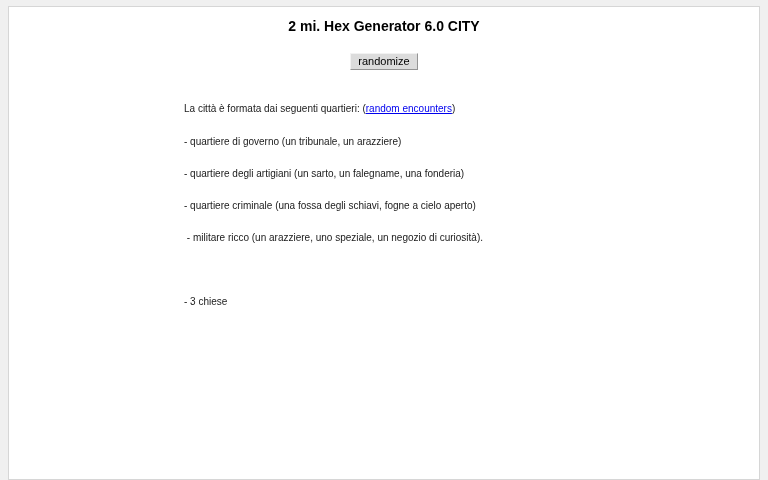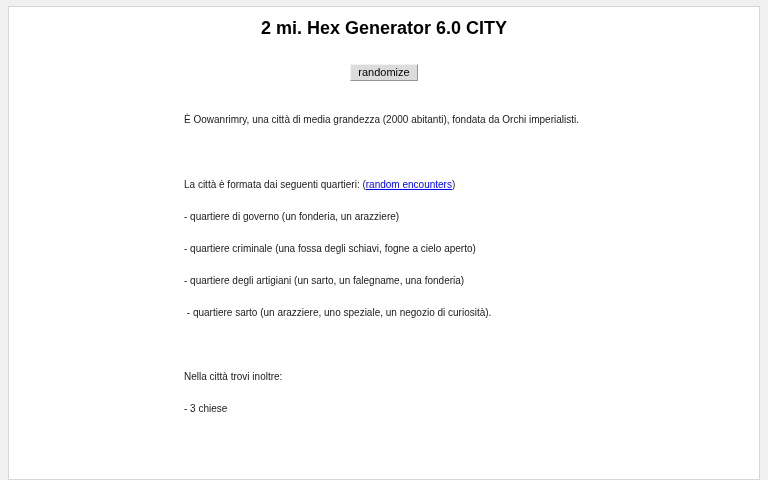--- a/index.html
+++ b/index.html
@@ -28,29 +28,29 @@
   .page {
     position: relative;
     width: 100%;
     height: 100%;
     background: #ffffff;
   }
   .page-title {
     margin: 0;
     padding-top: 11px;
     text-align: center;
-    font-size: 18px;
+    font-size: 14px;
     font-weight: bold;
     color: #000000;
     letter-spacing: 0px;
     font-family: "Liberation Sans", sans-serif;
   }
   .button-row {
     text-align: center;
-    margin-top: 23px;
+    margin-top: 17px;
   }
   .randomize-button {
     font-family: "Liberation Sans", sans-serif;
     font-size: 11px;
     color: #000000;
     background: #dcdcdc;
     border: 1px solid #949494;
     border-top-color: #f2f2f2;
     border-left-color: #f2f2f2;
     padding: 1px 7px 2px 7px;
@@ -86,34 +86,30 @@
   <div class="page">
 
     <h1 class="page-title">2 mi. Hex Generator 6.0 CITY</h1>
 
     <div class="button-row">
       <button class="randomize-button">randomize</button>
     </div>
 
     <div class="content">
 
+
       <p class="block">
-        <span class="line">È Oowanrimry, una città di media grandezza (2000 abitanti), fondata da Orchi imperialisti.</span>
+        <span class="line"><span>La città è formata dai seguenti quartieri: (</span><a class="link" href="#">random encounters</a><span>)</span></span>
+        <span class="line">- quartiere di governo (un tribunale, un arazziere)</span>
+        <span class="line">- quartiere degli artigiani (un sarto, un falegname, una fonderia)</span>
+        <span class="line">- quartiere criminale (una fossa degli schiavi, fogne a cielo aperto)</span>
+        <span class="line"> - militare ricco (un arazziere, uno speziale, un negozio di curiosità).</span>
       </p>
 
       <p class="block">
-        <span class="line"><span>La città è formata dai seguenti quartieri: (</span><a class="link" href="#">random encounters</a><span>)</span></span>
-        <span class="line">- quartiere di governo (un fonderia, un arazziere)</span>
-        <span class="line">- quartiere criminale (una fossa degli schiavi, fogne a cielo aperto)</span>
-        <span class="line">- quartiere degli artigiani (un sarto, un falegname, una fonderia)</span>
-        <span class="line"> - quartiere sarto (un arazziere, uno speziale, un negozio di curiosità).</span>
-      </p>
-
-      <p class="block">
-        <span class="line">Nella città trovi inoltre:</span>
         <span class="line">- 3 chiese</span>
         
         
         
         
       </p>
 
     </div>
   </div>
 </div>

